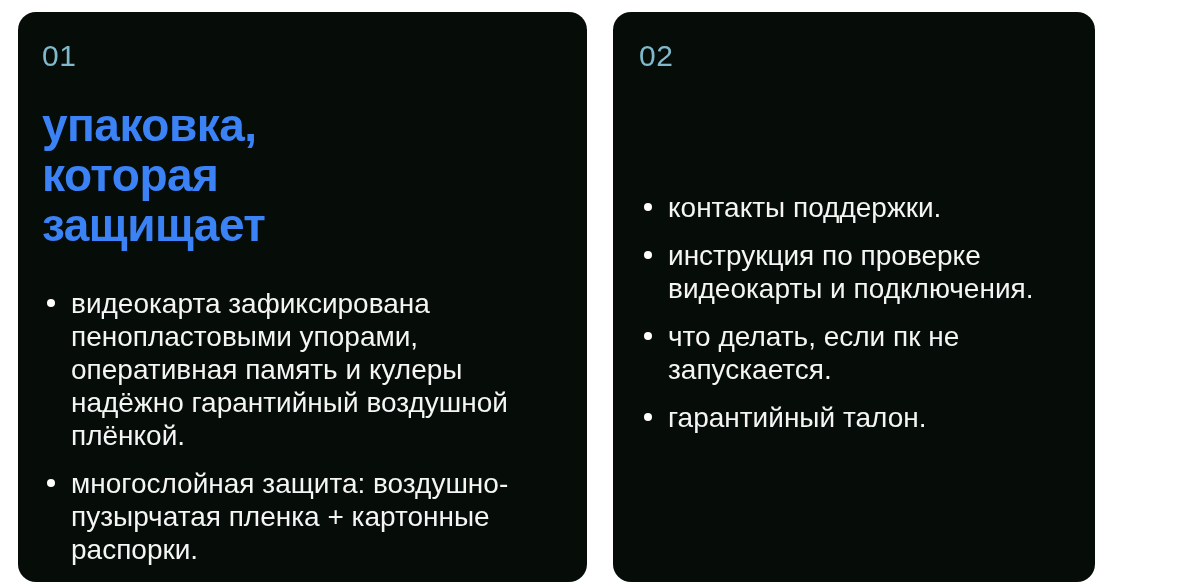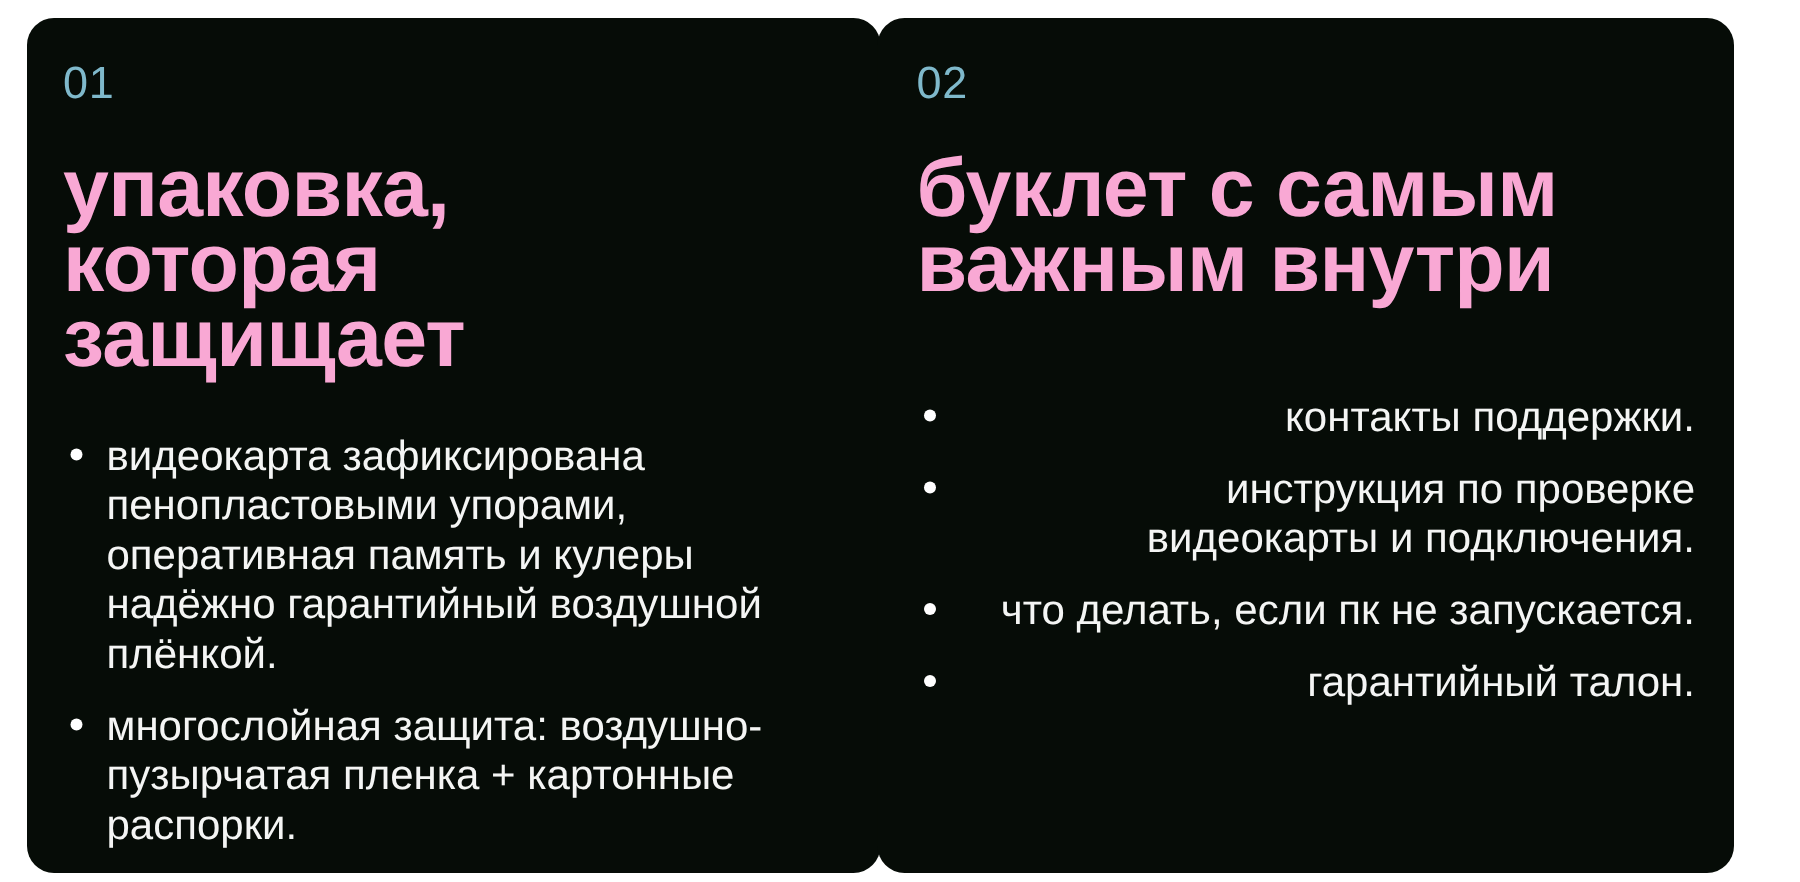--- a/index.html
+++ b/index.html
@@ -19,46 +19,46 @@
   .card {
     position: absolute;
     top: 12px;
     height: 570px;
     background: #060c07;
     border-radius: 18px;
     padding: 26px 24px 0 24px;
     overflow: hidden;
   }
   .card-left  { left: 18px;  width: 569px; }
-  .card-right { left: 585px; width: 571px; padding-left: 26px; padding-right: 26px; }
+  .card-right { left: 613px; width: 482px; padding-left: 26px; padding-right: 26px; }
   .num {
     font-size: 30px;
     line-height: 36px;
     font-weight: 400;
     color: #7fb9cb;
     letter-spacing: 0.5px;
   }
   .title {
     margin-top: 26px;
-    font-size: 55px;
+    font-size: 46px;
     line-height: 50px;
     font-weight: 700;
     letter-spacing: -0.5px;
-    color: #f9a8d4;
+    color: #3b82f6;
     white-space: pre-line;
   }
   ul.bullets {
     list-style: none;
     color: #f4f5f4;
     font-size: 28px;
     line-height: 33px;
     font-weight: 400;
   }
   .card-left  ul.bullets { margin-top: 37px; }
-  .card-right ul.bullets { margin-top: 61px; text-align: right; }
+  .card-right ul.bullets { margin-top: 117px; }
   ul.bullets li {
     position: relative;
     padding-left: 29px;
     white-space: pre-line;
   }
   ul.bullets li + li { margin-top: 15px; }
   ul.bullets li::before {
     content: "";
     position: absolute;
     left: 5px;
@@ -86,22 +86,20 @@
 надёжно гарантийный воздушной
 плёнкой.</li>
       <li>многослойная защита: воздушно-
 пузырчатая пленка + картонные
 распорки.</li>
     </ul>
   </section>
 
   <section class="card card-right">
     <div class="num">02</div>
-    <h2 class="title">буклет с самым
-важным внутри</h2>
     <ul class="bullets">
       <li>контакты поддержки.</li>
       <li>инструкция по проверке
 видеокарты и подключения.</li>
       <li>что делать, если пк не запускается.</li>
       <li>гарантийный талон.</li>
     </ul>
   </section>
 
 </div>

